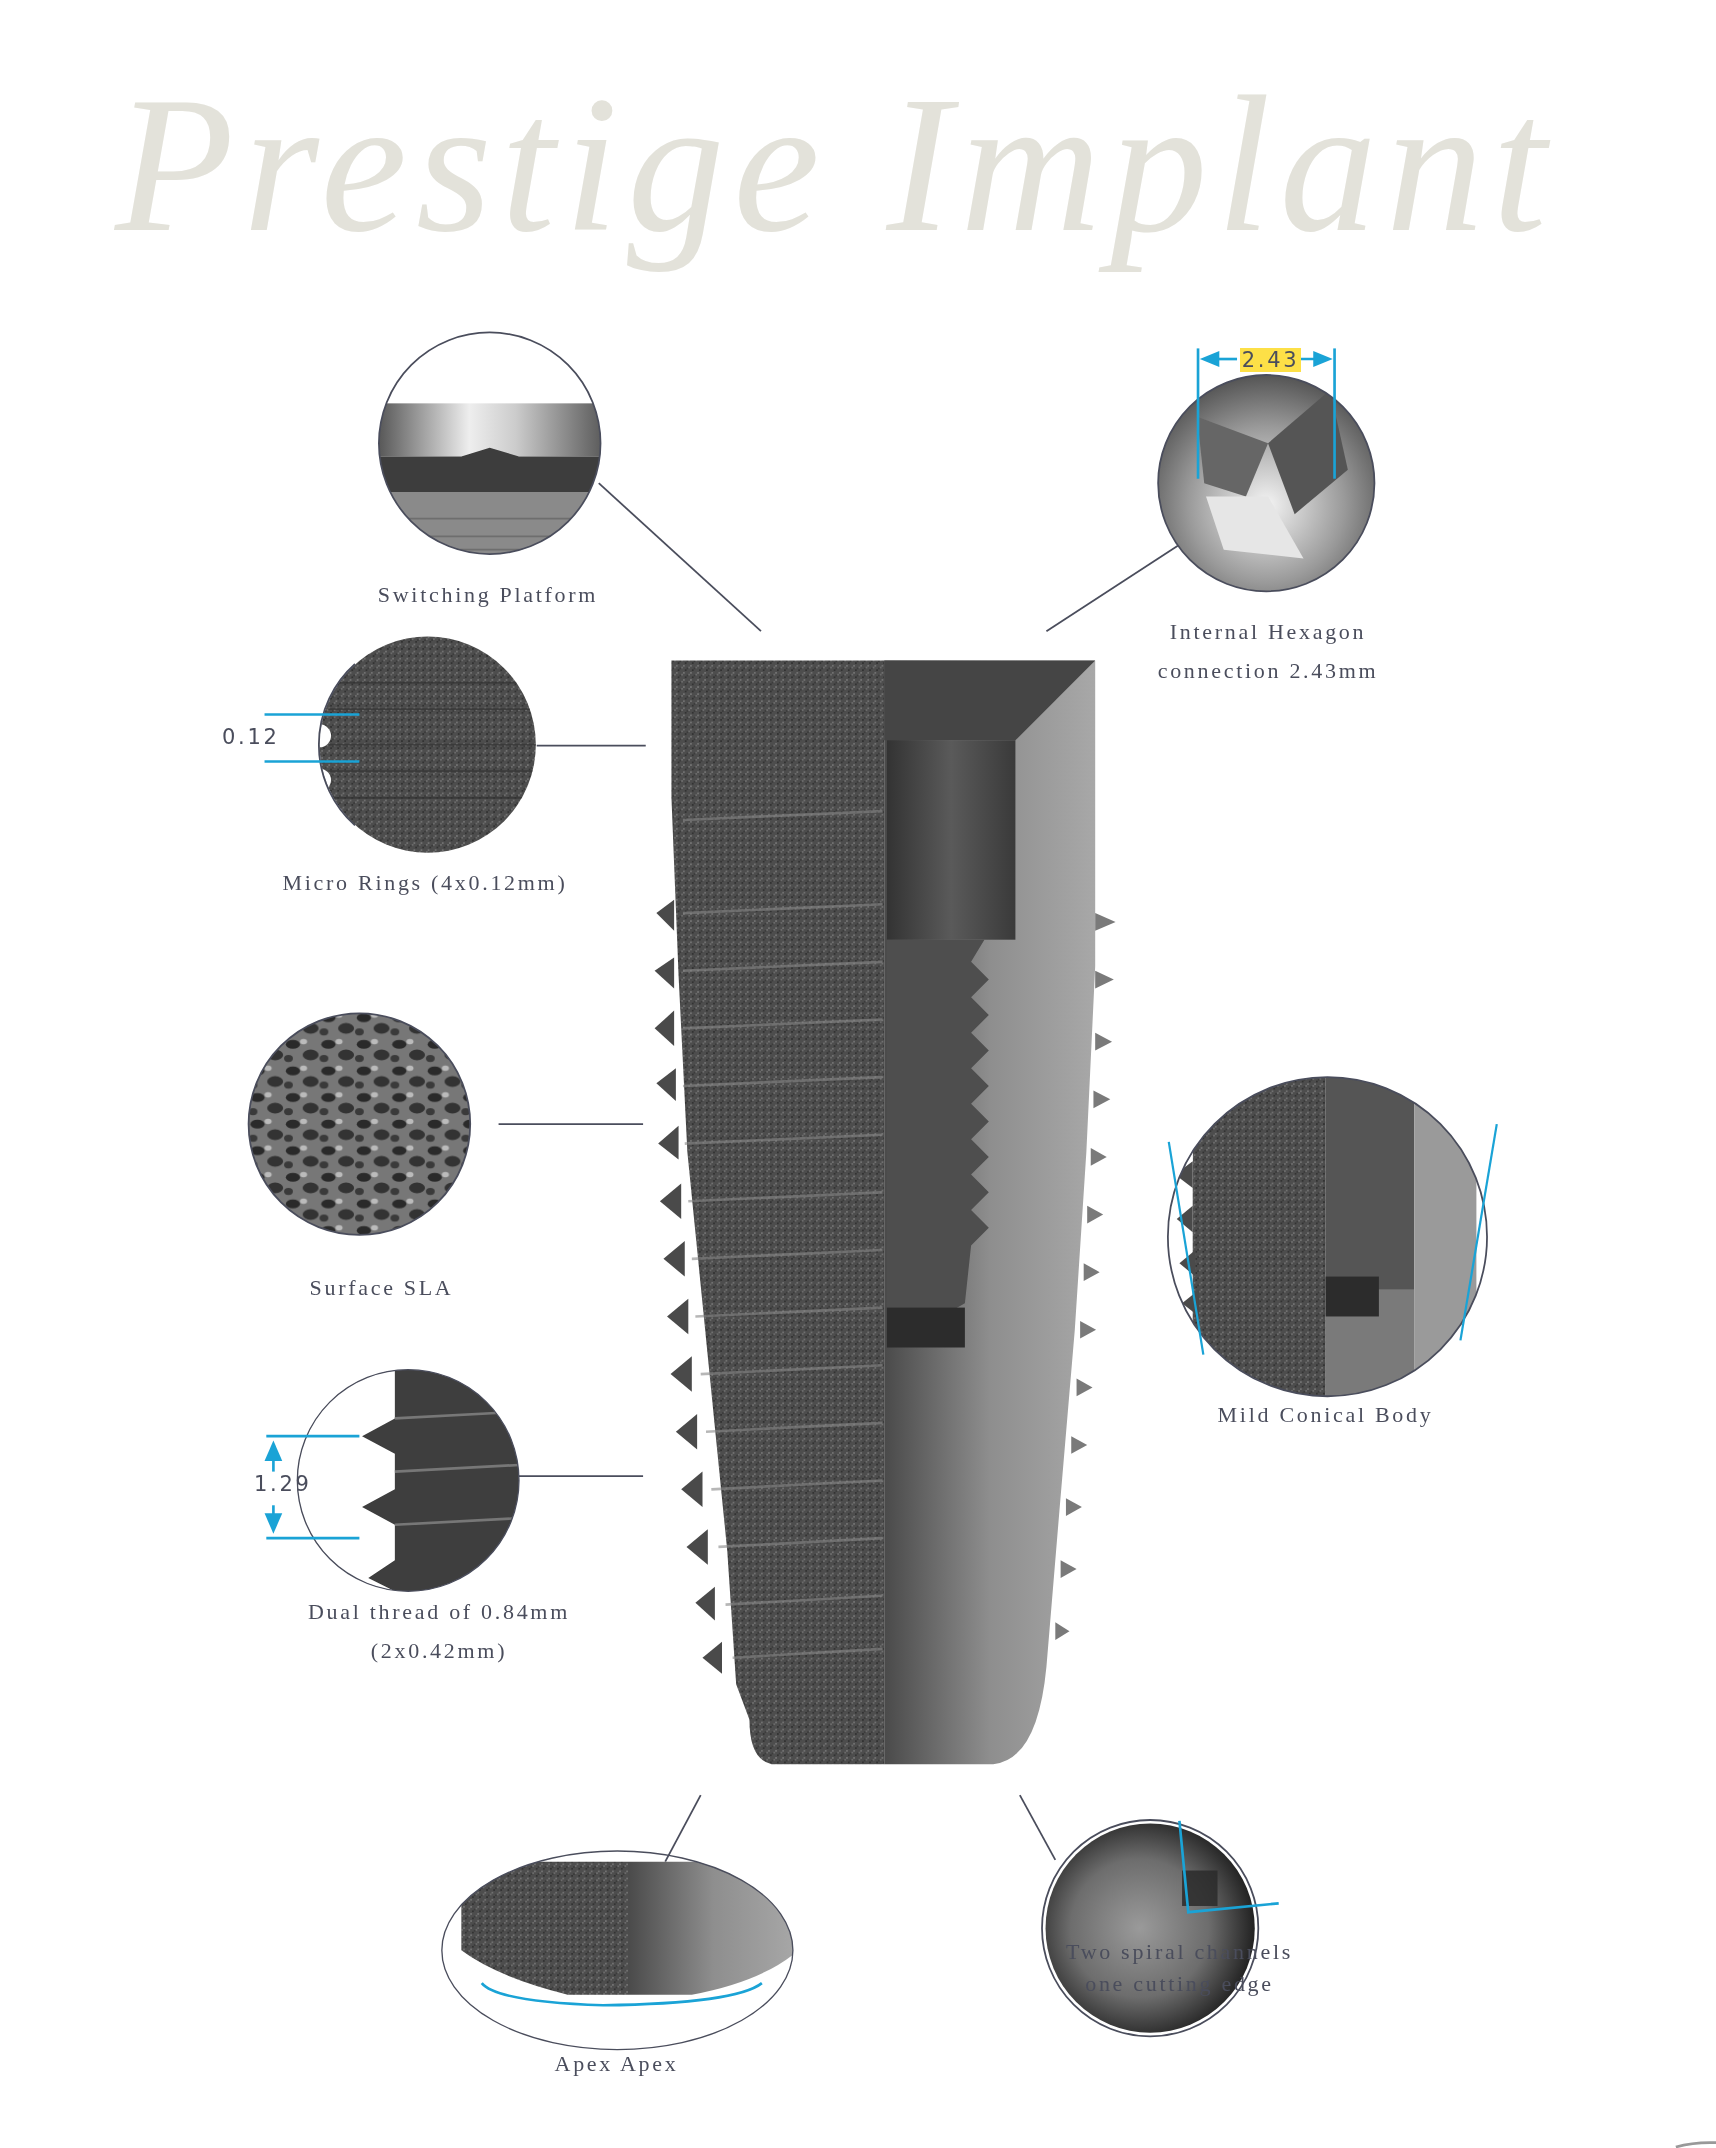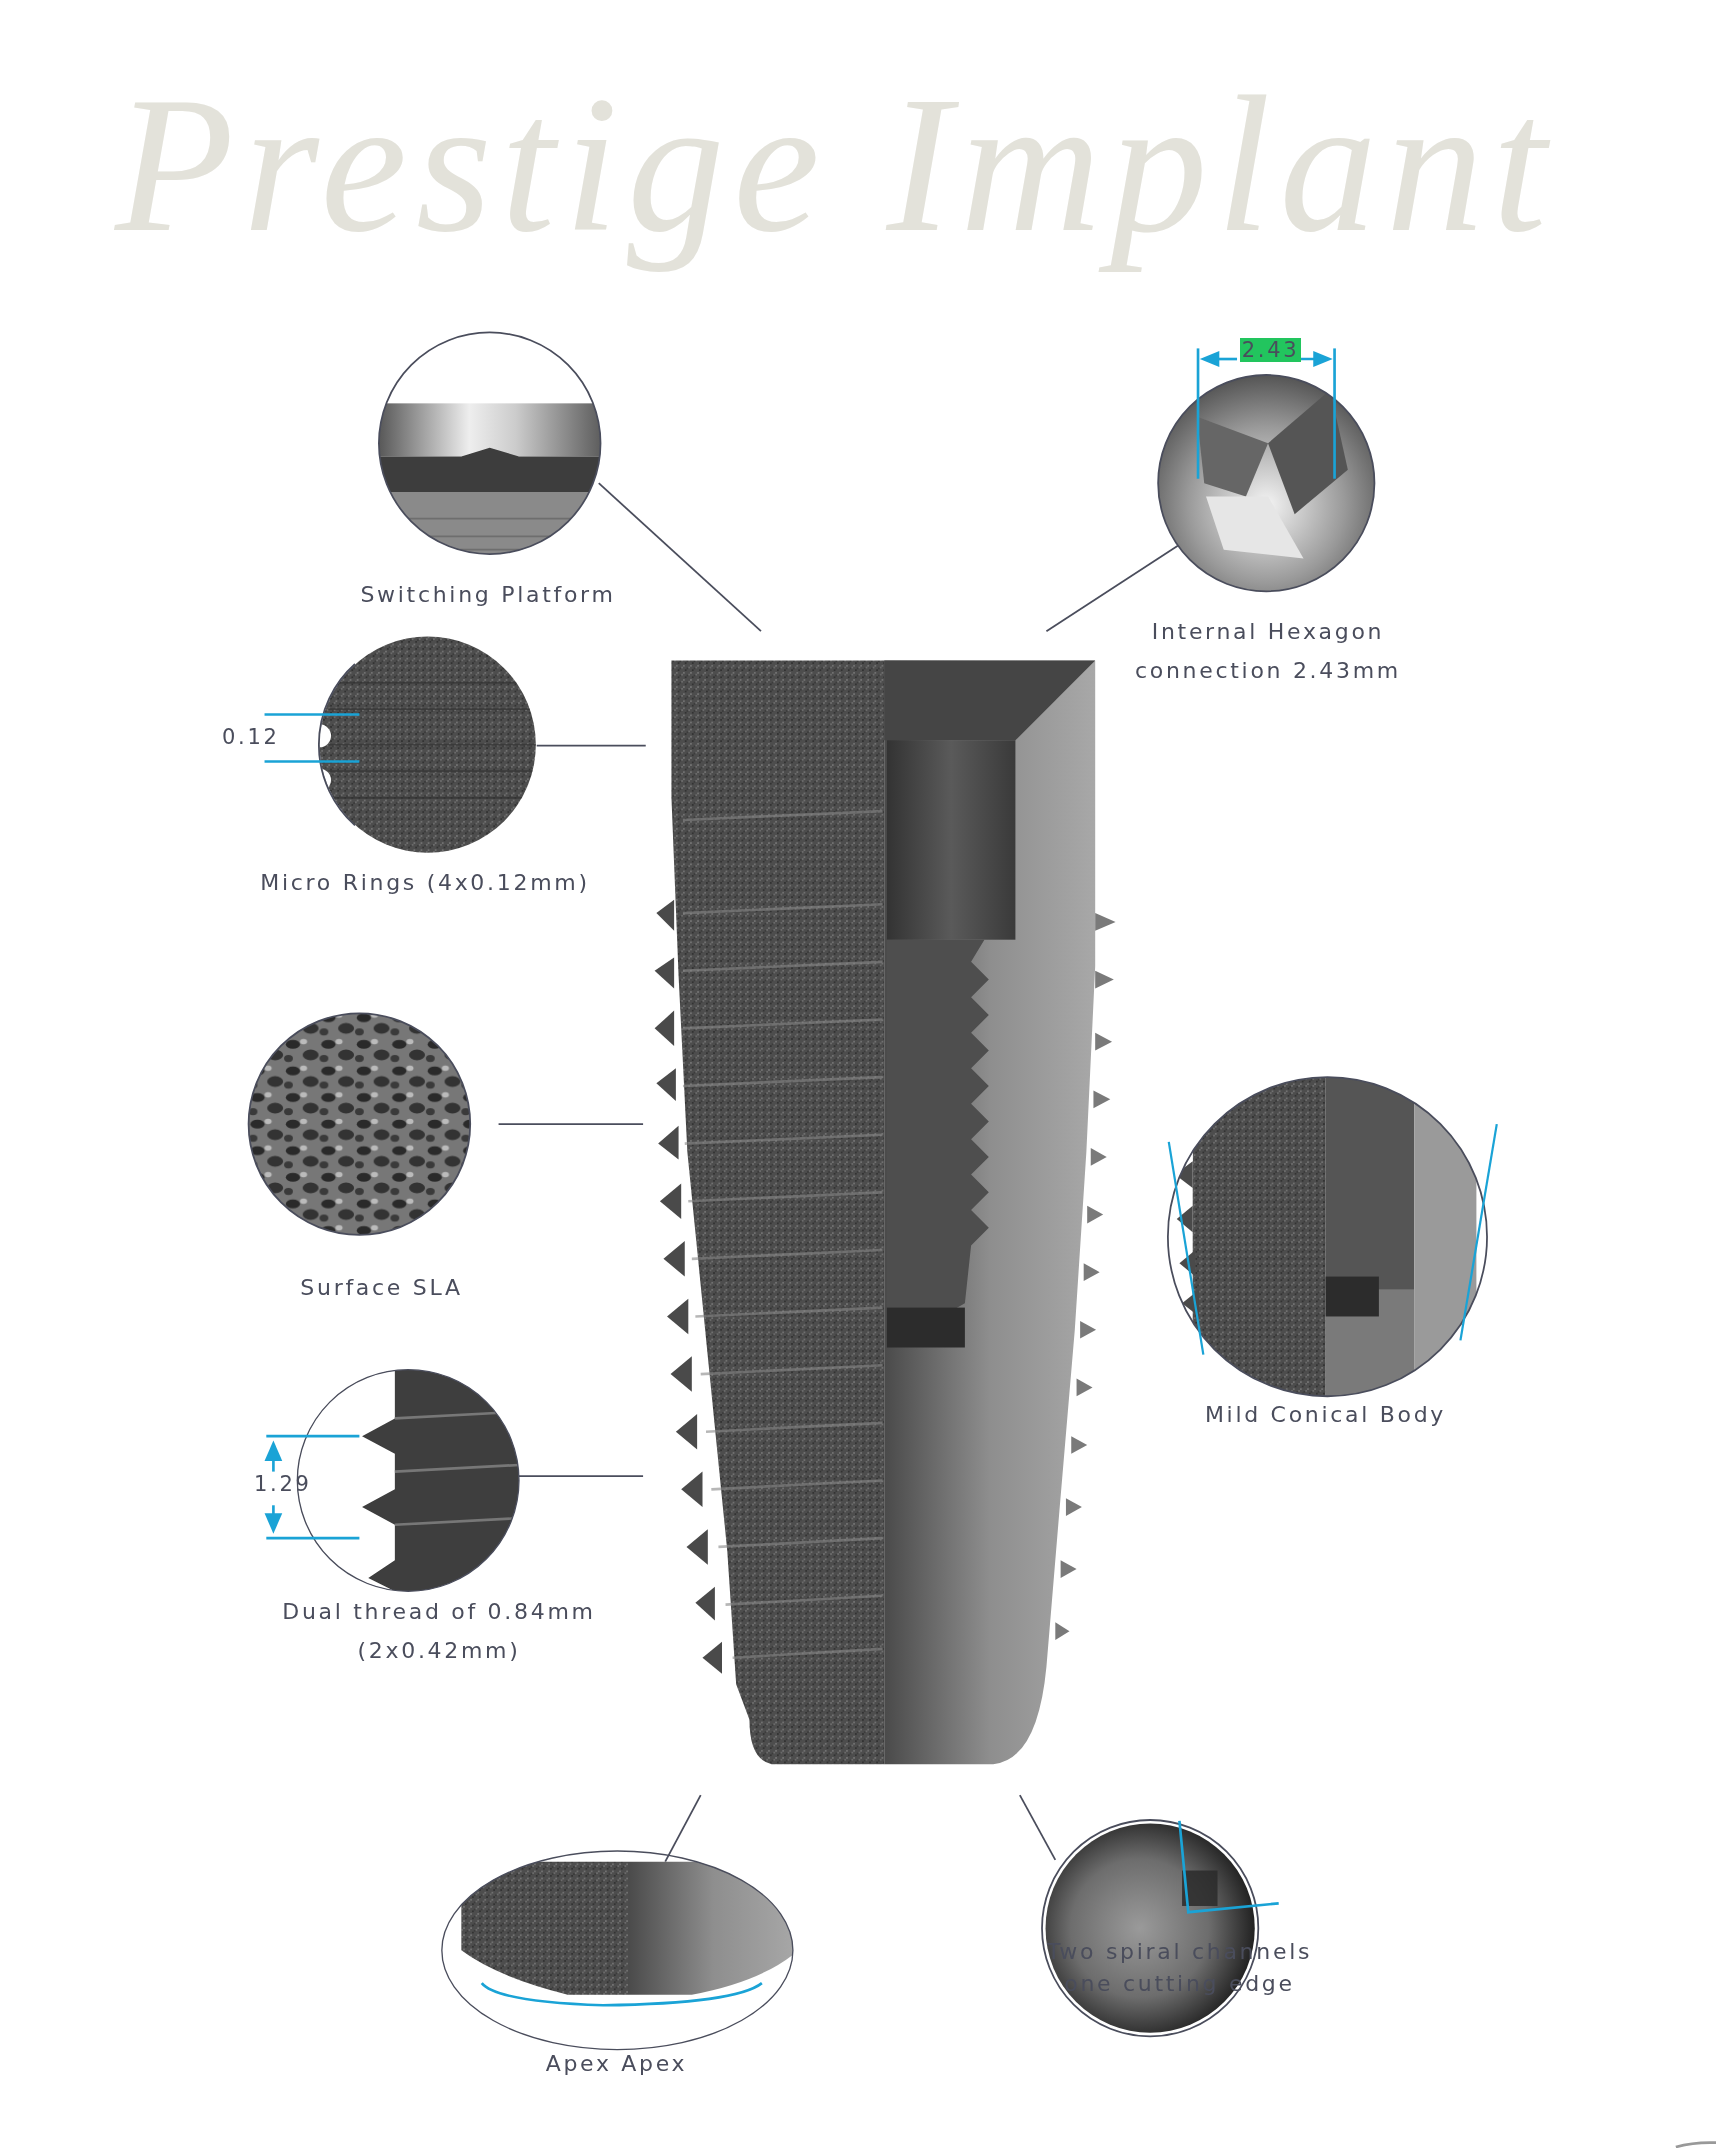--- a/index.html
+++ b/index.html
@@ -5,21 +5,21 @@
   html, body { margin: 0; padding: 0; background: #ffffff; }
   body { width: 1717px; height: 2148px; position: relative; overflow: hidden; font-family: "DejaVu Sans", sans-serif; }
   .title {
     position: absolute; left: 115px; top: 53px; width: 1507px;
     font-family: "Liberation Serif", "DejaVu Serif", serif;
     font-size: 195px; line-height: 222px; color: #e3e2da; letter-spacing: 8.9px;
     transform: scaleX(1.0); white-space: nowrap; font-style: italic;
   }
   .label {
     position: absolute; color: #4a4d5c; font-size: 22px; letter-spacing: 2.7px;
-    text-align: center; white-space: nowrap; line-height: 39px;
+    text-align: center; white-space: nowrap; line-height: 39px; font-family: Liberation Serif, serif;
   }
   .dim { position: absolute; color: #4a4d5c; font-size: 21px; letter-spacing: 2.7px; }
   svg.layer { position: absolute; left: 0; top: 0; }
 </style>
 </head>
 <body>
 
 <div class="title">Prestige Implant</div>
 
 <svg class="layer" width="1717" height="2148" viewBox="0 0 1936 2423">
@@ -301,21 +301,21 @@
 </svg>
 
 <div class="label" style="left:355px; top:575px; width:266px;">
   <span>Switching Platform</span>
 </div>
 
 <div class="label" style="left:1126px; top:612px; width:284px;">
   <div>Internal Hexagon</div>
   <div>connection 2.43mm</div>
 </div>
-<div class="dim" style="left:1240px; top:338px; background:#22c55e; padding:0 1.8px;text-align:center;">2.43</div>
+<div class="dim" style="left:1240px; top:348px; background:#fde047; padding:0 1.8px;text-align:center;">2.43</div>
 
 <div class="label" style="left:239px; top:863px; width:372px;">
   <span>Micro Rings (4x0.12mm)</span>
 </div>
 <div class="dim" style="left:222px; top:686px;margin-top:39px;">0.12</div>
 
 <div class="label" style="left:266px; top:1268px; width:231px;">
   <span>Surface SLA</span>
 </div>
 

